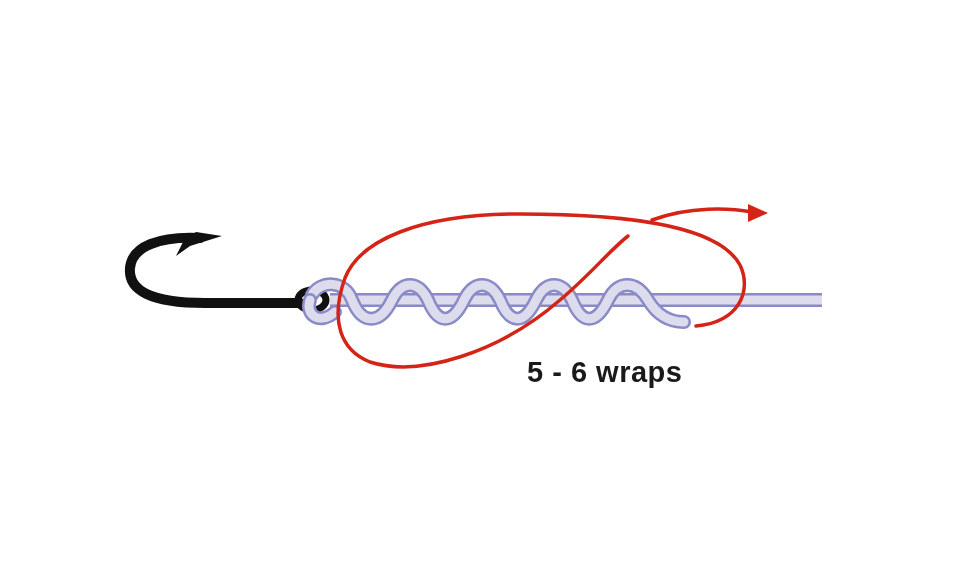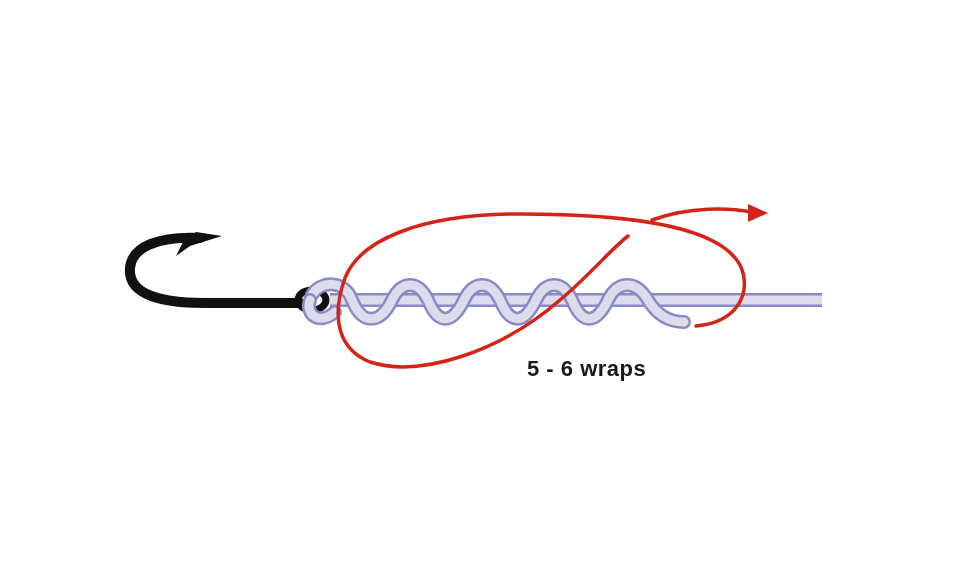--- a/index.html
+++ b/index.html
@@ -1,18 +1,18 @@
 <!DOCTYPE html>
 <html><head>
 <meta charset="utf-8">
 <style>
   html, body { margin:0; padding:0; background:#ffffff; }
   body { width:960px; height:576px; position:relative; overflow:hidden; font-family:"Liberation Sans", sans-serif; }
   #diagram { position:absolute; left:0; top:0; width:960px; height:576px; }
-  .label { position:absolute; left:527px; top:356px; font-size:22px; font-weight:bold; color:#1a1a1a; letter-spacing:0.5px; font-family:"Liberation Sans", sans-serif; }
+  .label { position:absolute; left:527px; top:356px; font-size:29px; font-weight:bold; color:#1a1a1a; letter-spacing:0.5px; font-family:"Liberation Sans", sans-serif; }
 </style>
 </head>
 <body>
 
 <svg id="diagram" viewBox="0 0 960 576" xmlns="http://www.w3.org/2000/svg">
 
   <g>
     <path d="M330 300 L822 300" stroke="#8a8ac8" stroke-width="14" stroke-linecap="butt" fill="none"></path>
     <path d="M330 300 L822 300" stroke="#dcdcec" stroke-width="9" fill="none"></path>
   </g>

